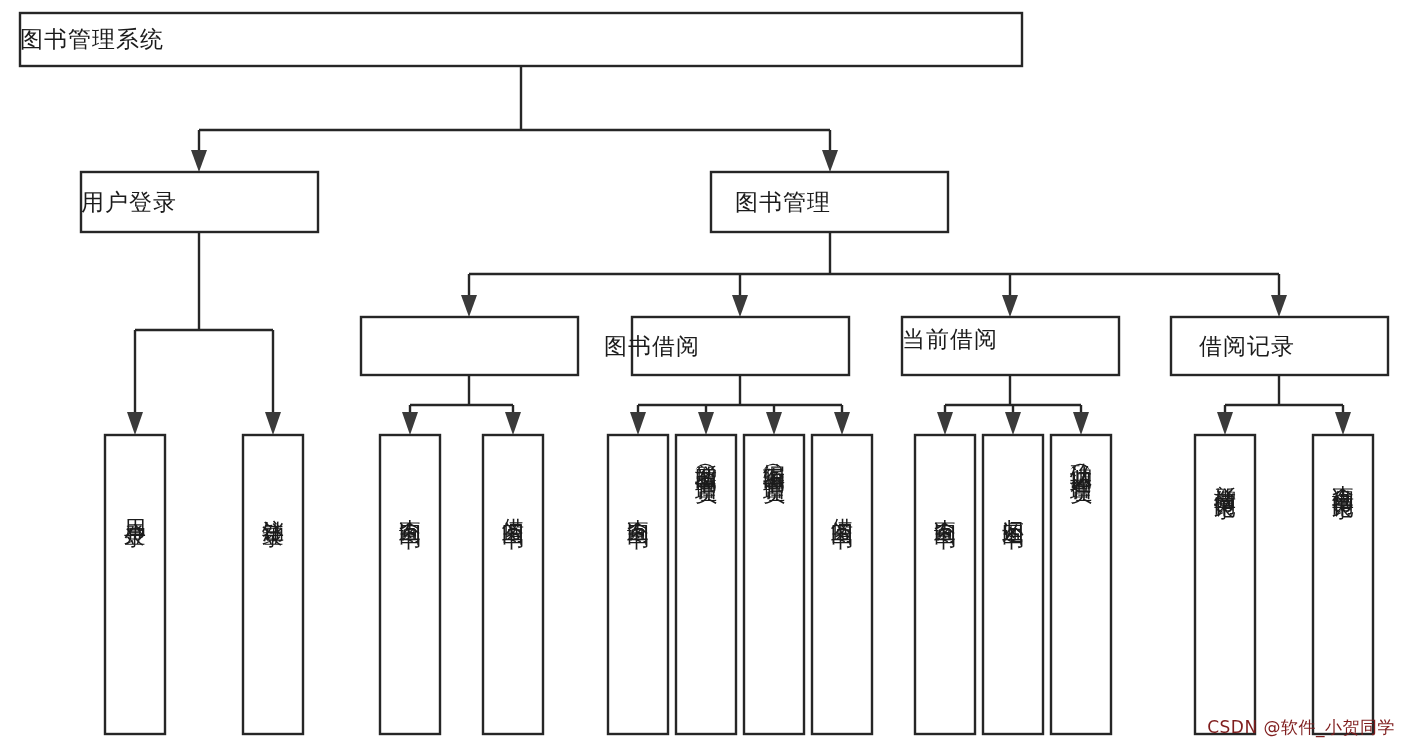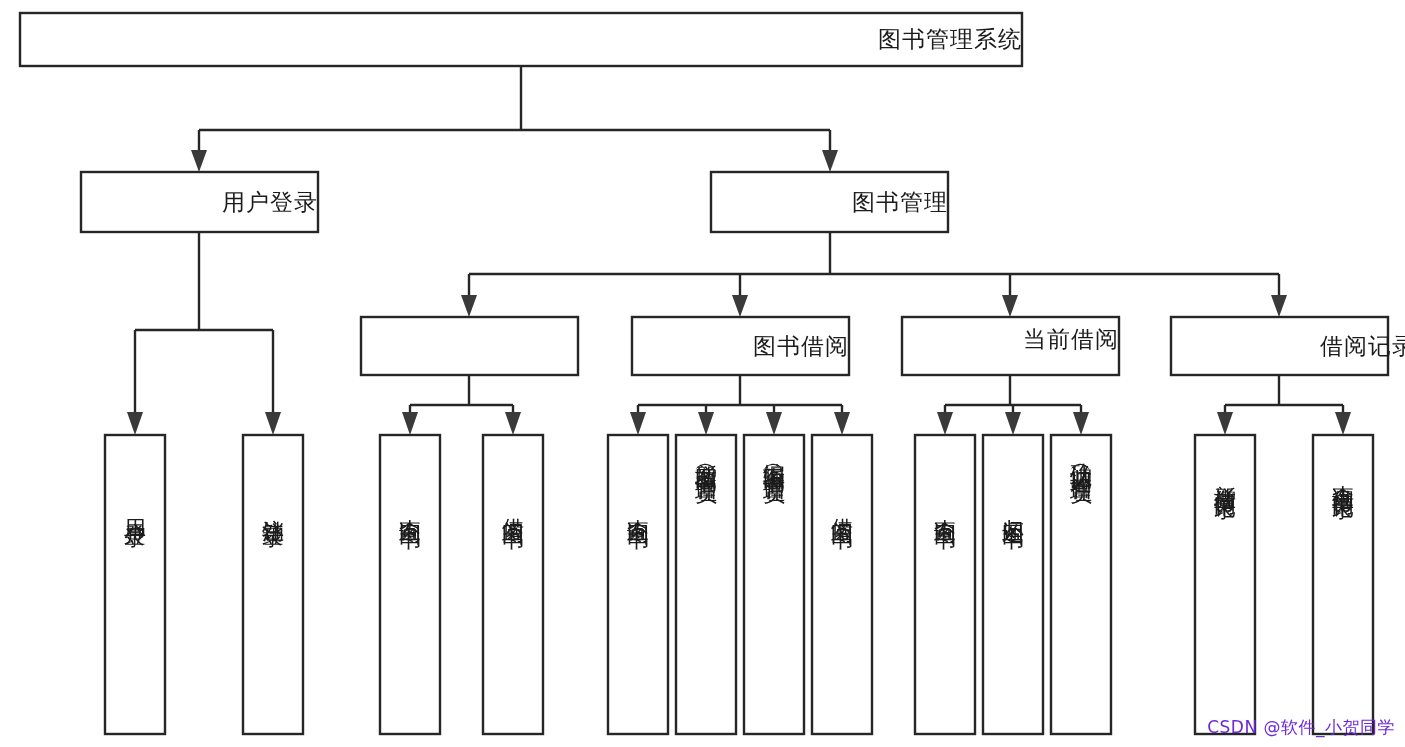--- a/index.html
+++ b/index.html
@@ -55,37 +55,37 @@
     line-height: 1;
     color: #1b1b1b;
     letter-spacing: 3px;
     white-space: nowrap;
     text-align: center;
   }
   .hlabel-wrap {
     position: absolute;
     display: flex;
     align-items: center;
-    justify-content: flex-end;
+    justify-content: flex-start;
     pointer-events: none;
   }
   .hlabel-text {
     font-family: "DejaVu Sans", "Liberation Sans", sans-serif;
     font-size: 23px;
     color: #1b1b1b;
     letter-spacing: 1px;
     white-space: nowrap;
   }
   #watermark {
     position: absolute;
     right: 10px;
     bottom: 8px;
     font-family: "DejaVu Sans", "Liberation Sans", sans-serif;
     font-size: 17px;
-    color: #6d28d9;
+    color: #7f1d1d;
     letter-spacing: 0.5px;
     white-space: nowrap;
   }
 </style>
 </head>
 <body>
 
 <div id="diagram-root">
 
   <svg class="tree" viewBox="0 0 1405 747" xmlns="http://www.w3.org/2000/svg">
@@ -185,25 +185,25 @@
     </g>
   </svg>
 
   <div class="hlabel-wrap" style="left:20px;  top:13px;  width:1002px; height:53px;">
     <span class="hlabel-text">图书管理系统</span>
   </div>
 
   <div class="hlabel-wrap" style="left:81px;  top:172px; width:237px; height:60px;">
     <span class="hlabel-text">用户登录</span>
   </div>
-  <div class="hlabel-wrap" style="left:711px; top:172px; width:237px; height:60px;">
+  <div class="hlabel-wrap" style="left:711px; top:172px; width:237px; height:60px;padding-left:24px;">
     <span class="hlabel-text">图书管理</span>
   </div>
 
-  <div class="hlabel-wrap" style="left:632px;  top:317px; width:217px; height:58px;">
+  <div class="hlabel-wrap" style="left:604px;  top:317px; width:217px; height:58px;">
     <span class="hlabel-text">图书借阅</span>
   </div>
   <div class="hlabel-wrap" style="left:902px;  top:317px; width:217px; height:44px;">
     <span class="hlabel-text">当前借阅</span>
   </div>
   <div class="hlabel-wrap" style="left:1171px; top:317px; width:217px; height:58px;margin-left:28px;">
     <span class="hlabel-text">借阅记录</span>
   </div>
 
   <div class="vlabel-wrap" style="left:105px; top:435px; width:60px; height:299px; padding-top:66px;">

